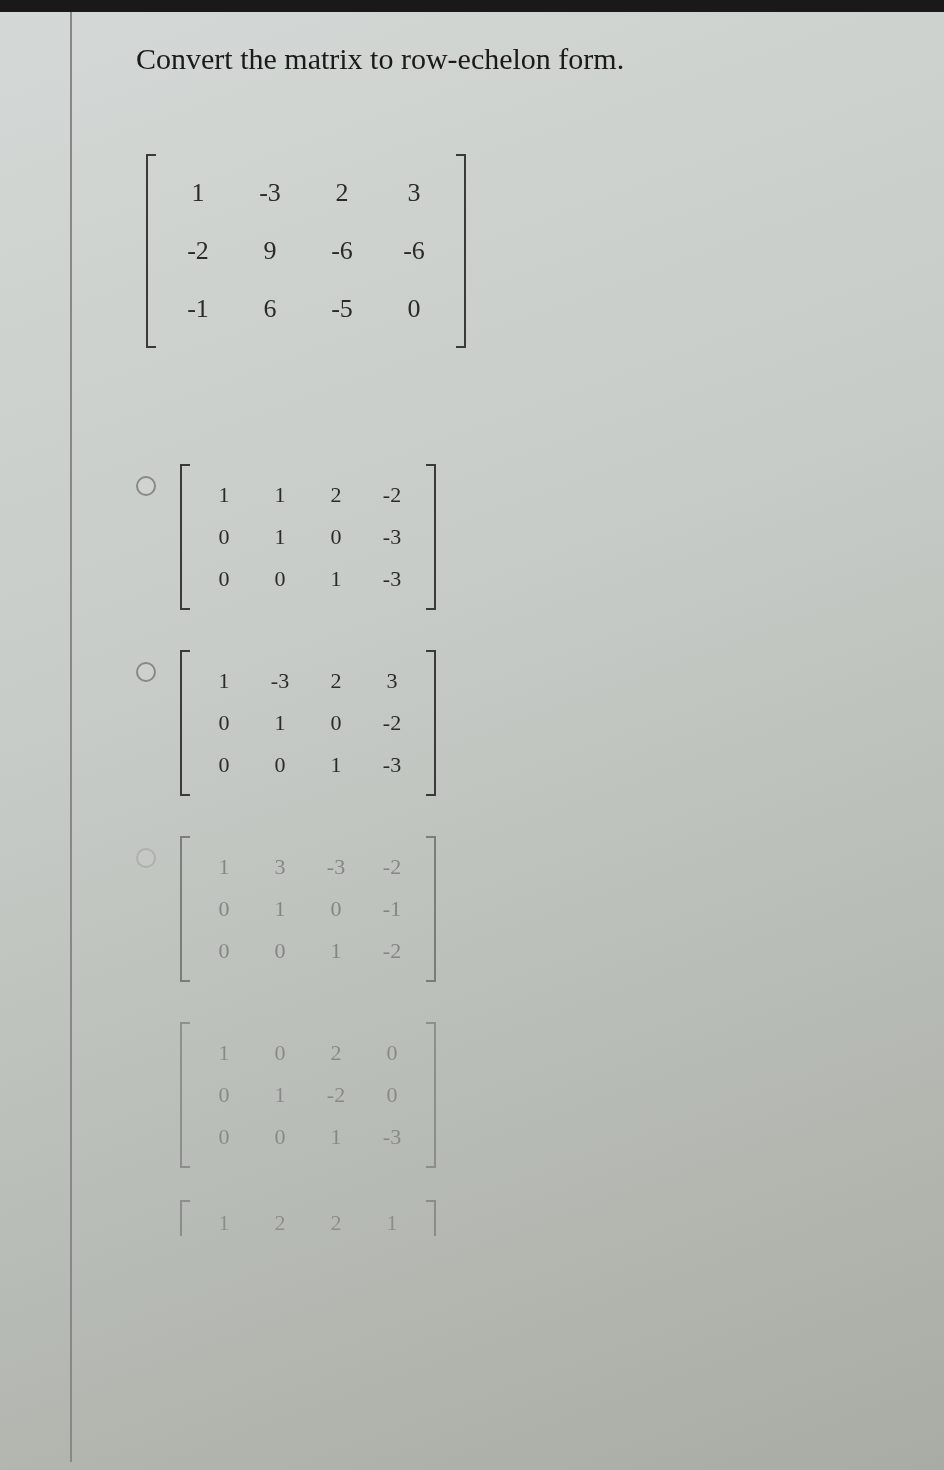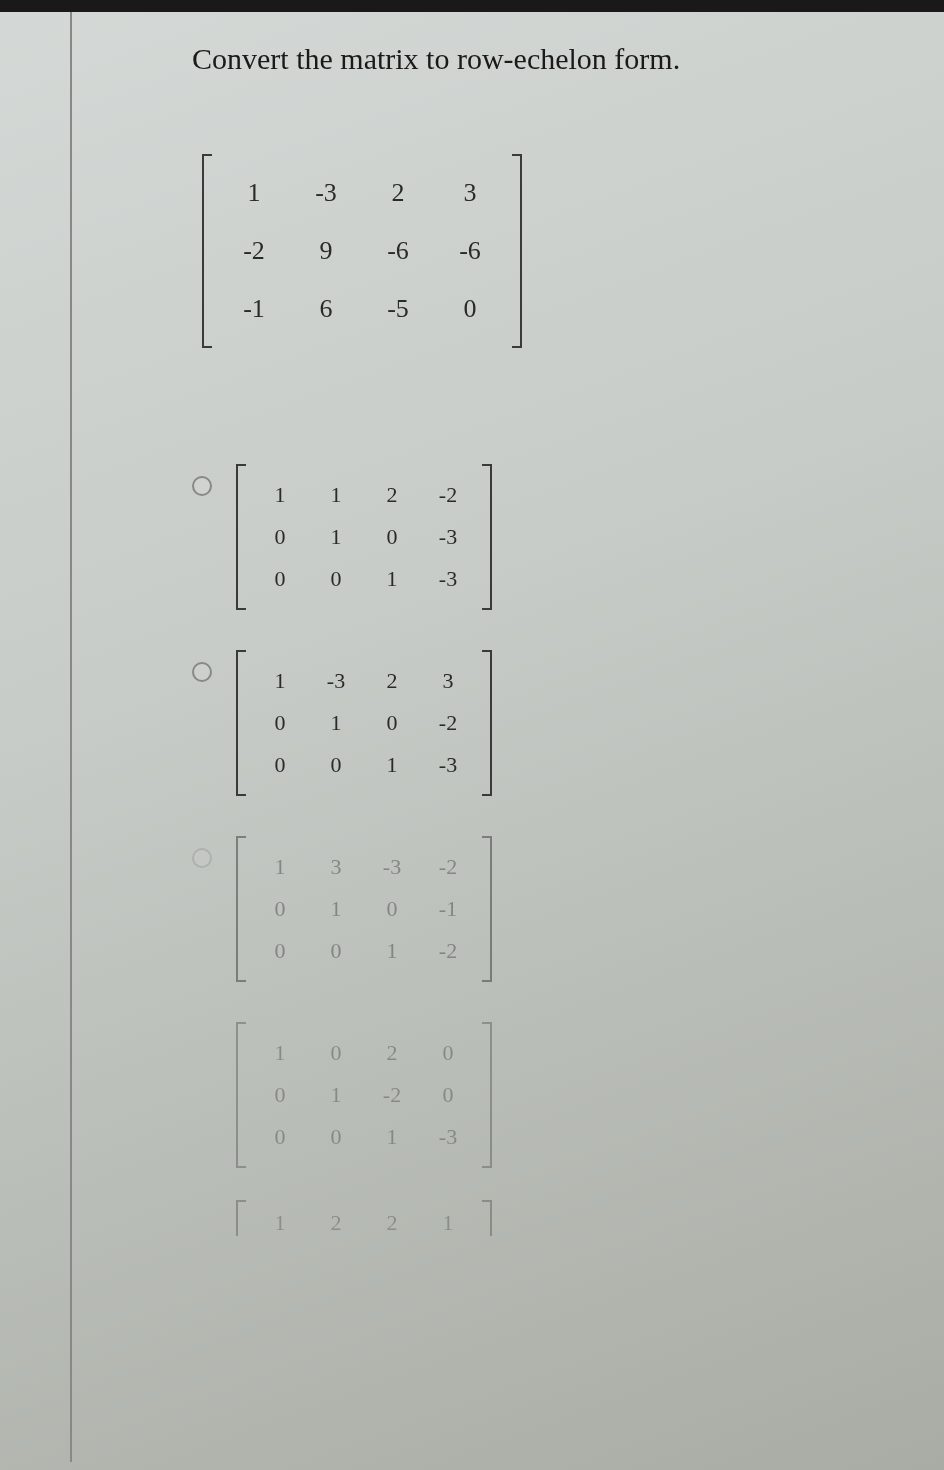--- a/index.html
+++ b/index.html
@@ -13,21 +13,21 @@
       min-height: 1470px;
       width: 944px;
       position: relative;
     }
     .top-bar {
       height: 12px;
       background: #1a1818;
       width: 100%;
     }
     .content {
-      padding: 30px 40px 30px 120px;
+      padding: 30px 40px 30px 64px;
       border-left: 2px solid #888;
       margin-left: 70px;
       min-height: 1450px;
     }
     .question-text {
       font-size: 30px;
       color: #1a1a1a;
       margin-bottom: 70px;
       font-weight: normal;
     }

